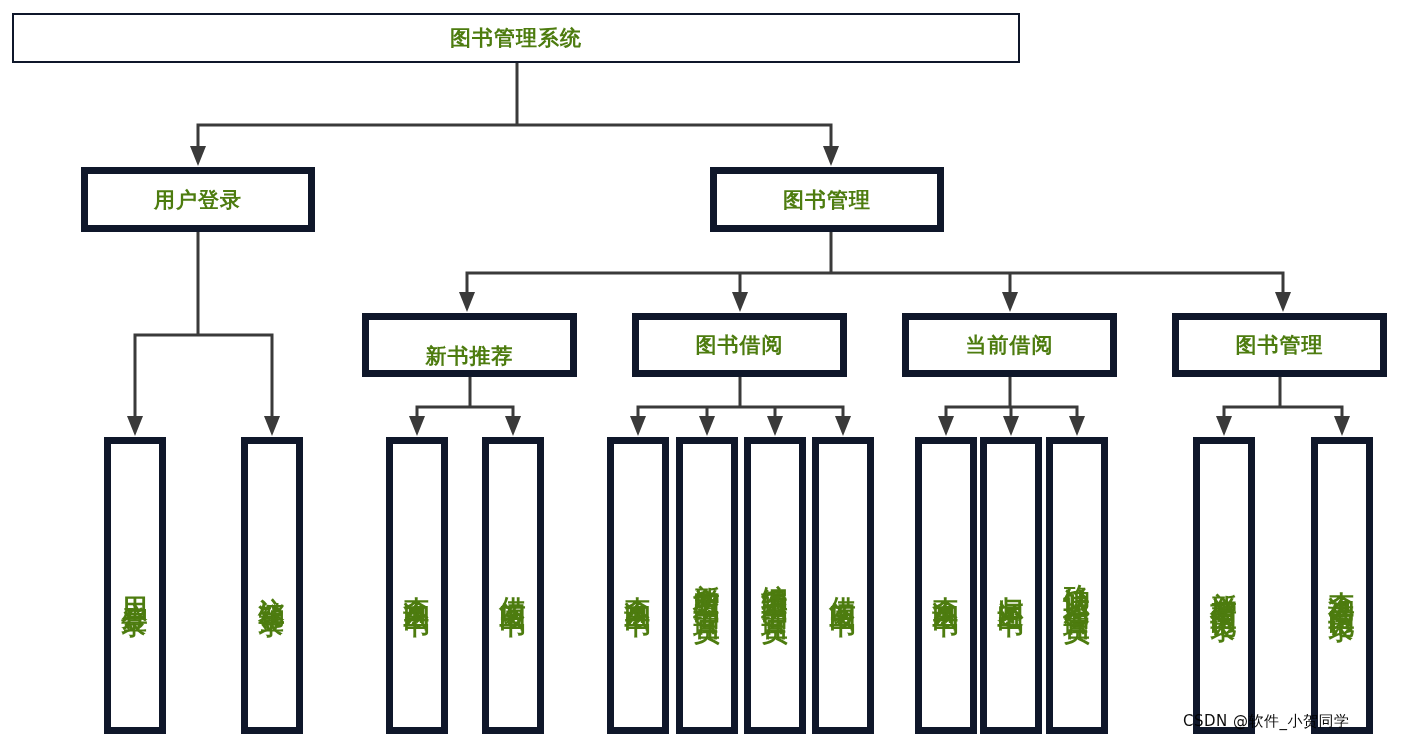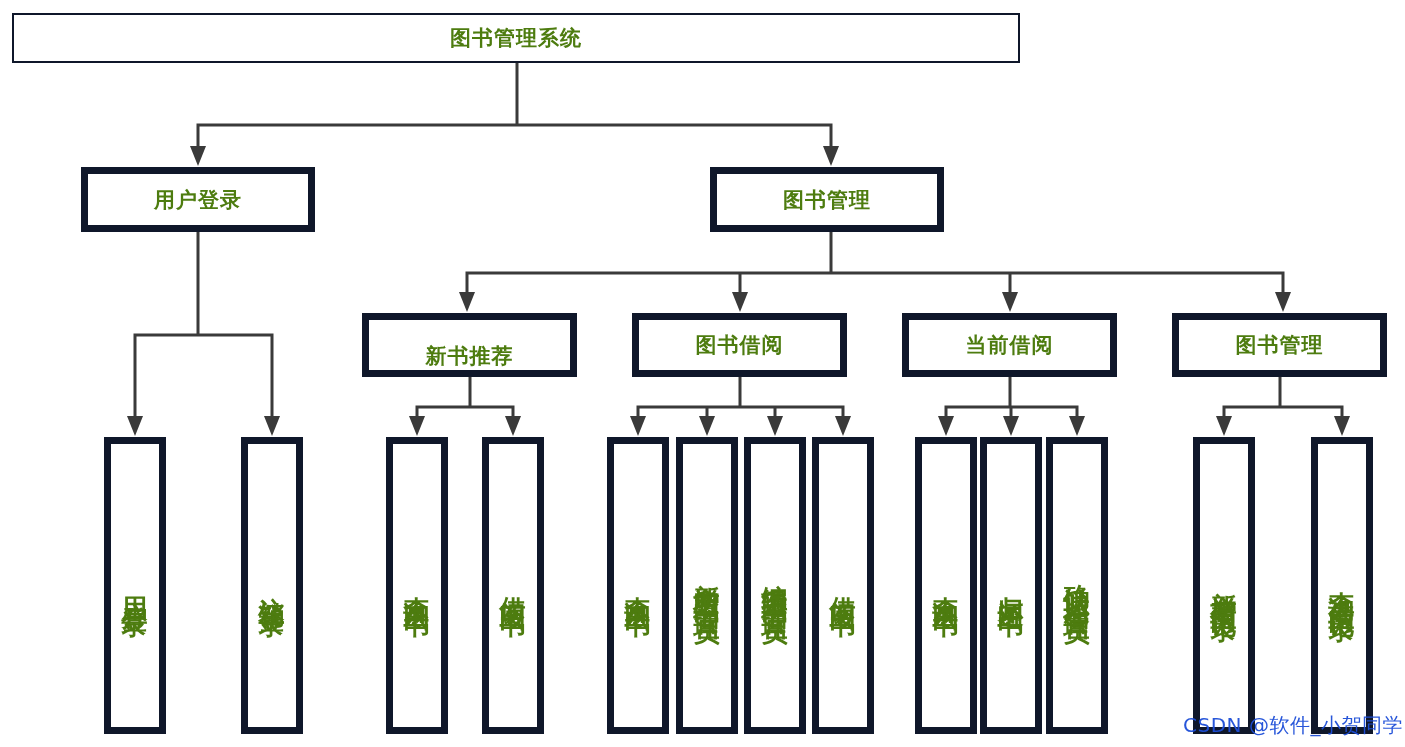--- a/index.html
+++ b/index.html
@@ -48,22 +48,22 @@
     text-orientation: mixed;
     font-size: 26px;
     line-height: 1;
     letter-spacing: 5px;
     white-space: nowrap;
   }
   .watermark {
     position: absolute;
     left: 1183px;
     top: 712px;
-    font-size: 20px;
-    color: #1d4ed8;
+    font-size: 15px;
+    color: #000000;
     opacity: 0.95;
     z-index: 5;
     white-space: nowrap;
     letter-spacing: 0.5px;
   }
 </style>
 </head>
 <body>
 
 <div class="stage">

